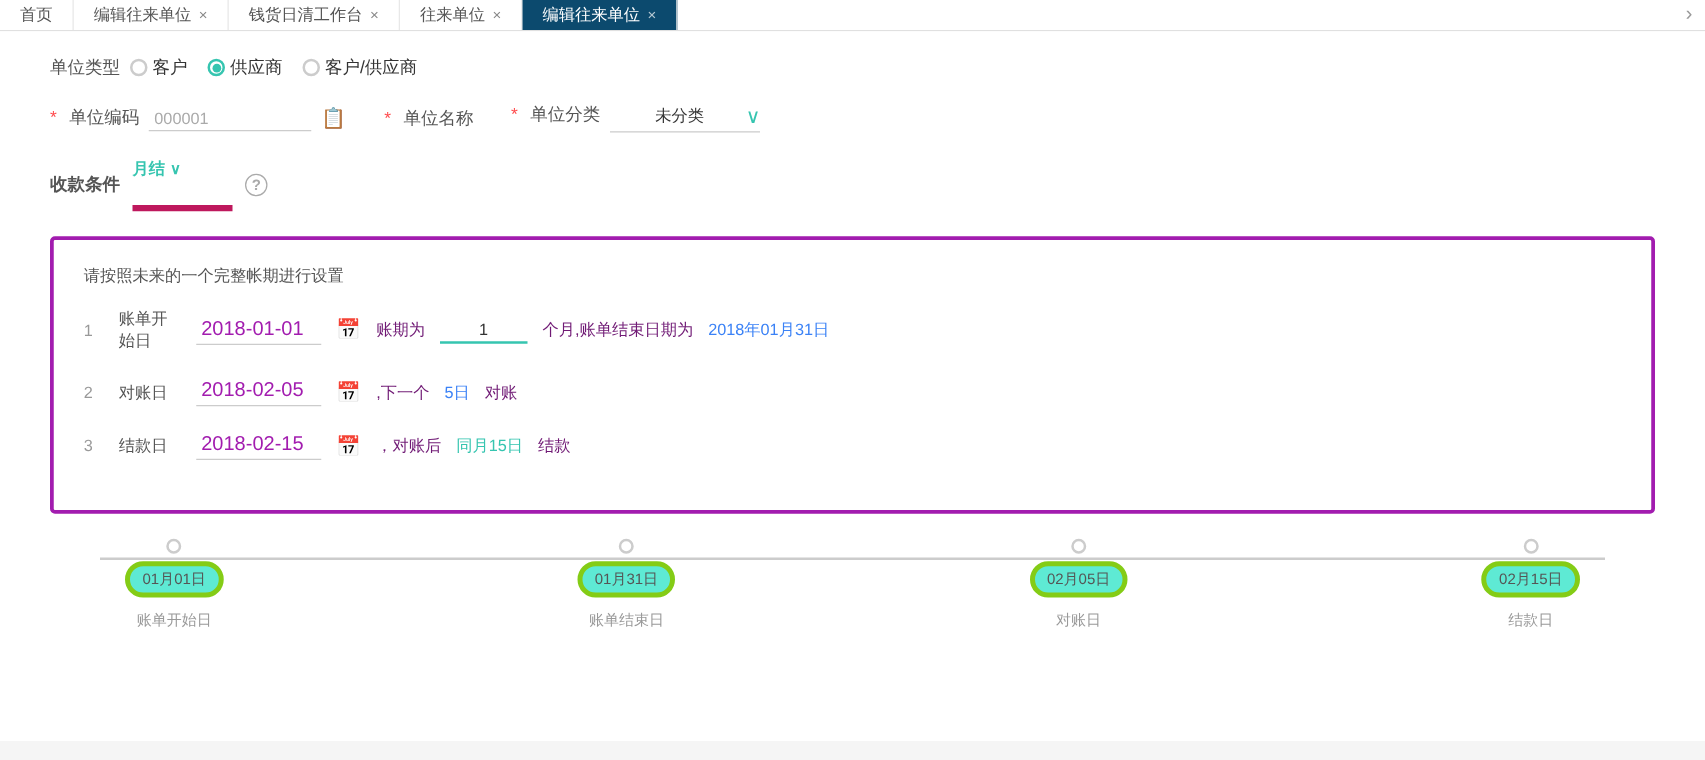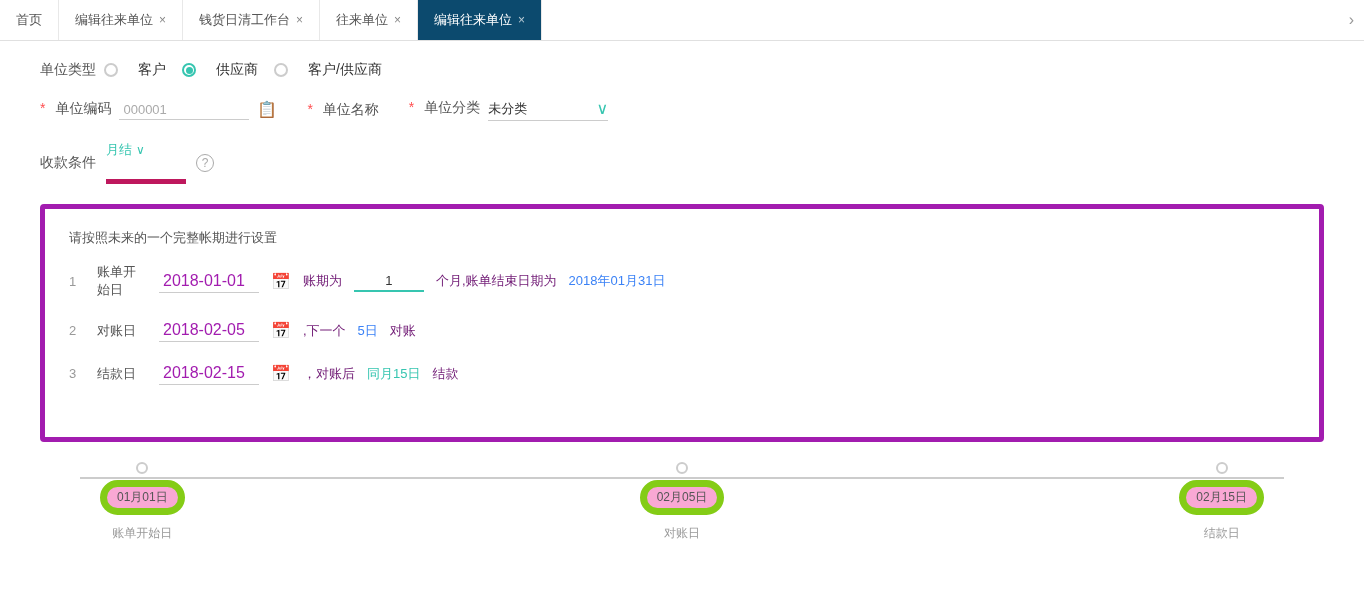--- a/index.html
+++ b/index.html
@@ -4,21 +4,21 @@
   <style>
     * { box-sizing: border-box; margin: 0; padding: 0; }
     body { font-family: 'Microsoft YaHei', Arial, sans-serif; font-size: 14px; color: #333; background: #f5f5f5; }
 
     
     .tabs-bar {
       display: flex;
       align-items: center;
       background: #fff;
       border-bottom: 1px solid #e0e0e0;
-      height: 41px;
+      height: 25px;
       padding: 0;
       justify-content: space-between;
     }
     .tab-item {
       display: flex;
       align-items: center;
       padding: 0 16px;
       height: 100%;
       cursor: pointer;
       font-size: 13px;
@@ -74,21 +74,21 @@
       margin-right: 2px;
     }
     .radio-group {
       display: flex;
       gap: 16px;
       align-items: center;
     }
     .radio-item {
       display: flex;
       align-items: center;
-      gap: 20px;
+      gap: 4px;
       cursor: pointer;
     }
     .radio-circle {
       width: 14px; height: 14px;
       border-radius: 50%;
       border: 2px solid #ccc;
       display: flex; align-items: center; justify-content: center;
     }
     .radio-circle.checked {
       border-color: #36c5b0;
@@ -112,35 +112,36 @@
     .unit-code-input { width: 130px; color: #aaa; }
     .unit-name-input { width: 200px; }
     .unit-select {
       display: flex;
       align-items: center;
       gap: 4px;
       border-bottom: 1px solid #ccc;
       padding-bottom: 2px;
       min-width: 120px;
     }
-    .select-text { color: #333; font-size: 13px; flex: 1; }
+    .select-text { color: #333; font-size: 13px; flex: 1; margin-left: 36px; }
     .chevron-icon { color: #36c5b0; font-size: 16px; cursor: pointer; }
 
     .calendar-icon {
       color: #36c5b0;
       cursor: pointer;
       font-size: 16px;
     }
 
     
     .condition-row {
       display: flex;
       align-items: center;
       gap: 10px;
       margin-bottom: 20px;
+      font-weight: bold;
     }
     .condition-select {
       display: flex;
       align-items: center;
       border-bottom: 5px solid #be185d;
       padding-bottom: 20px;
       gap: 4px;
       min-width: 80px;
     }
     .condition-select-text { color: #36c5b0; font-size: 13px; }
@@ -149,23 +150,23 @@
       border-radius: 50%;
       border: 1px solid #aaa;
       display: flex; align-items: center; justify-content: center;
       color: #aaa;
       font-size: 12px;
       cursor: pointer;
     }
 
     
     .period-box {
-      border: 5px solid #a21caf;
+      border: 3px solid #a21caf;
       border-radius: 4px;
-      padding: 20px 24px 32px;
+      padding: 20px 24px 20px;
       margin-bottom: 20px;
     }
     .period-title {
       font-size: 13px;
       color: #555;
       margin-bottom: 16px;
     }
     .period-row {
       display: flex;
       align-items: center;
@@ -240,26 +241,26 @@
       align-items: center;
       gap: 6px;
     }
     .timeline-dot {
       width: 12px; height: 12px;
       border-radius: 50%;
       background: #fff;
       border: 2px solid #ccc;
     }
     .timeline-label-box {
-      border: 7px solid #84cc16;
+      border: 4px solid #84cc16;
       border-radius: 20px;
       padding: 2px 10px;
       font-size: 12px;
       color: #555;
-      background: #f9a8d4;
+      background: #5eead4;
       white-space: nowrap;
     }
     .timeline-desc {
       font-size: 12px;
       color: #999;
       margin-top: 4px;
     }
   </style>
 </head>
 <body>
@@ -378,20 +379,25 @@
   <div style="position:relative; padding: 0 60px 50px;">
     <div class="timeline-line"></div>
     <div class="timeline-points">
 
       <div class="timeline-point">
         <div class="timeline-dot"></div>
         <div class="timeline-label-box">01月01日</div>
         <div class="timeline-desc">账单开始日</div>
       </div>
 
+      <div class="timeline-point">
+        <div class="timeline-dot"></div>
+        <div class="timeline-label-box">01月31日</div>
+        <div class="timeline-desc">账单结束日</div>
+      </div>
 
       <div class="timeline-point">
         <div class="timeline-dot"></div>
         <div class="timeline-label-box">02月05日</div>
         <div class="timeline-desc">对账日</div>
       </div>
 
       <div class="timeline-point">
         <div class="timeline-dot"></div>
         <div class="timeline-label-box">02月15日</div>

